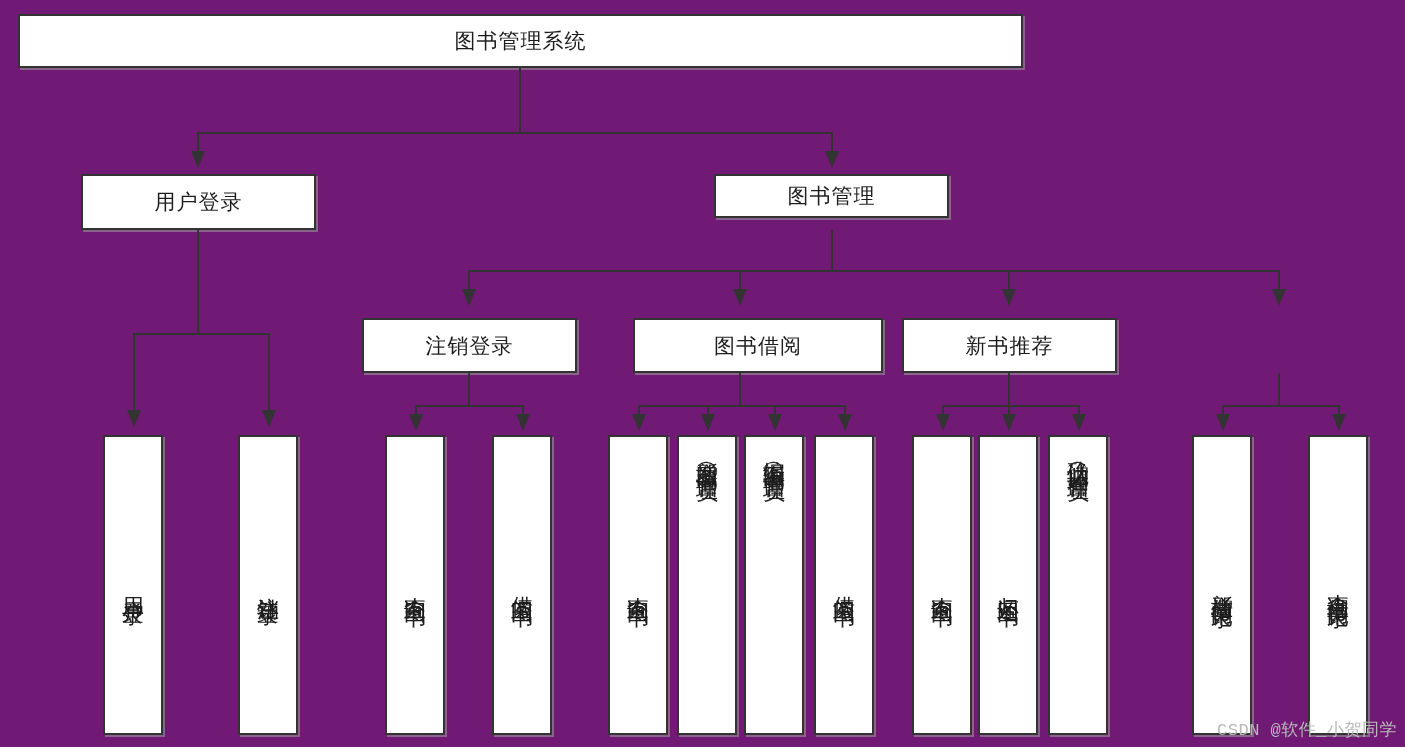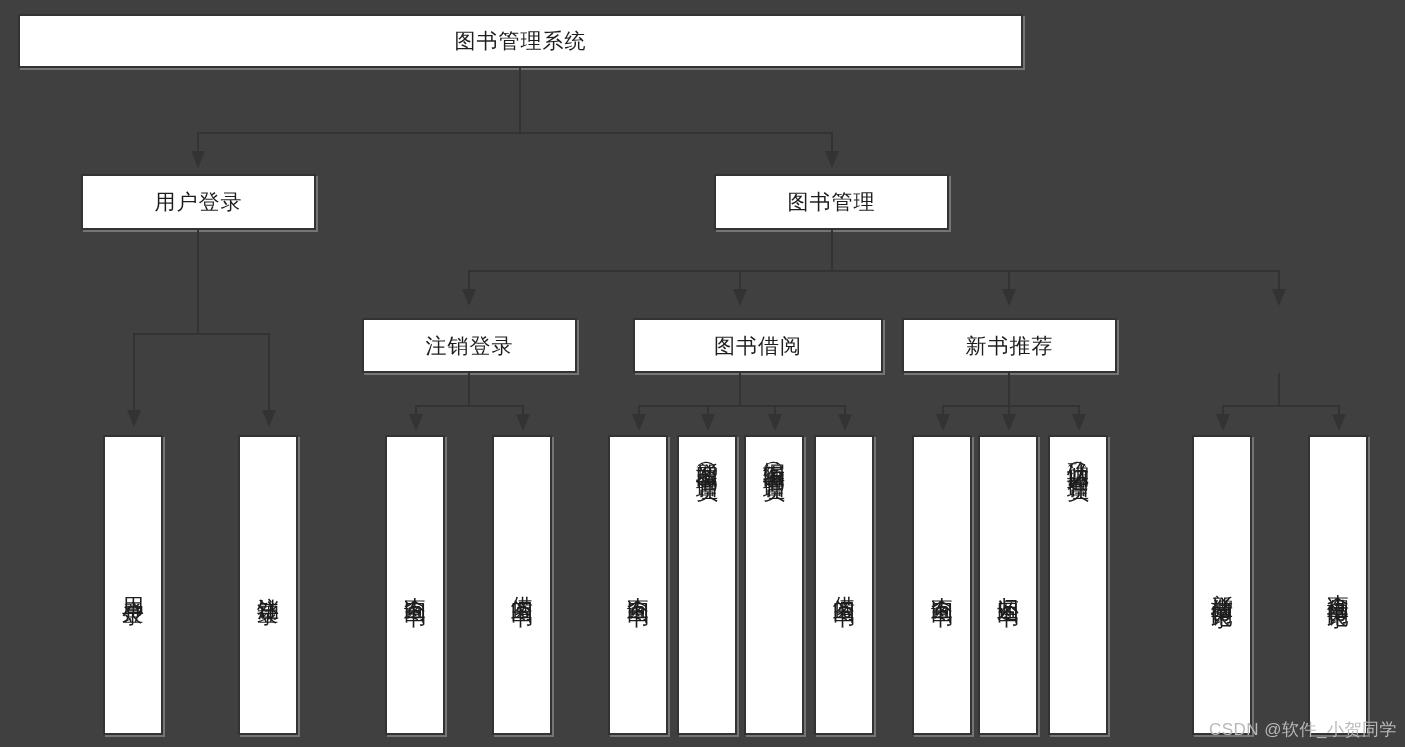--- a/index.html
+++ b/index.html
@@ -7,21 +7,21 @@
     padding: 0;
     background: #ffffff;
   }
   body {
     font-family: "Liberation Sans", "DejaVu Sans", sans-serif;
   }
   #canvas {
     position: relative;
     width: 1405px;
     height: 747px;
-    background: #404040;
+    background: #701a75;
     overflow: hidden;
     text-align: right;
   }
   .node {
     position: absolute;
     box-sizing: border-box;
     background: #ffffff;
     border: 2px solid #333333;
     box-shadow: 2px 2px 0 rgba(160,160,160,0.55);
     display: flex;
@@ -76,20 +76,21 @@
     border-top: 17px solid #333333;
   }
   .watermark {
     position: absolute;
     right: 8px;
     bottom: 6px;
     font-size: 17px;
     color: #b8b8b8;
     white-space: nowrap;
     letter-spacing: 0.5px;
+    font-family: Liberation Mono, monospace;
   }
 </style>
 </head>
 <body>
 
 <div id="canvas">
 
   <div class="node" style="left:18px; top:14px; width:1005px; height:54px;">
     <span class="label-h">图书管理系统</span>
   </div>
@@ -100,21 +101,21 @@
 
   <div class="vline" style="left:197px; top:132px; height:22px;"></div>
   <div class="arrow" style="left:191px; top:151px;"></div>
 
   <div class="vline" style="left:831px; top:132px; height:22px;"></div>
   <div class="arrow" style="left:825px; top:151px;"></div>
 
   <div class="node" style="left:81px; top:174px; width:235px; height:56px;">
     <span class="label-h">用户登录</span>
   </div>
-  <div class="node" style="left:714px; top:174px; width:235px; height:56px;">
+  <div class="node" style="left:714px; top:174px; width:235px; height:44px;">
     <span class="label-h">图书管理</span>
   </div>
 
   <div class="vline" style="left:197px; top:230px; height:104px;"></div>
   <div class="hline" style="left:133px; top:333px; width:135px;"></div>
   <div class="vline" style="left:133px; top:333px; height:80px;"></div>
   <div class="arrow" style="left:127px; top:410px;"></div>
   <div class="vline" style="left:268px; top:333px; height:80px;"></div>
   <div class="arrow" style="left:262px; top:410px;"></div>
 

